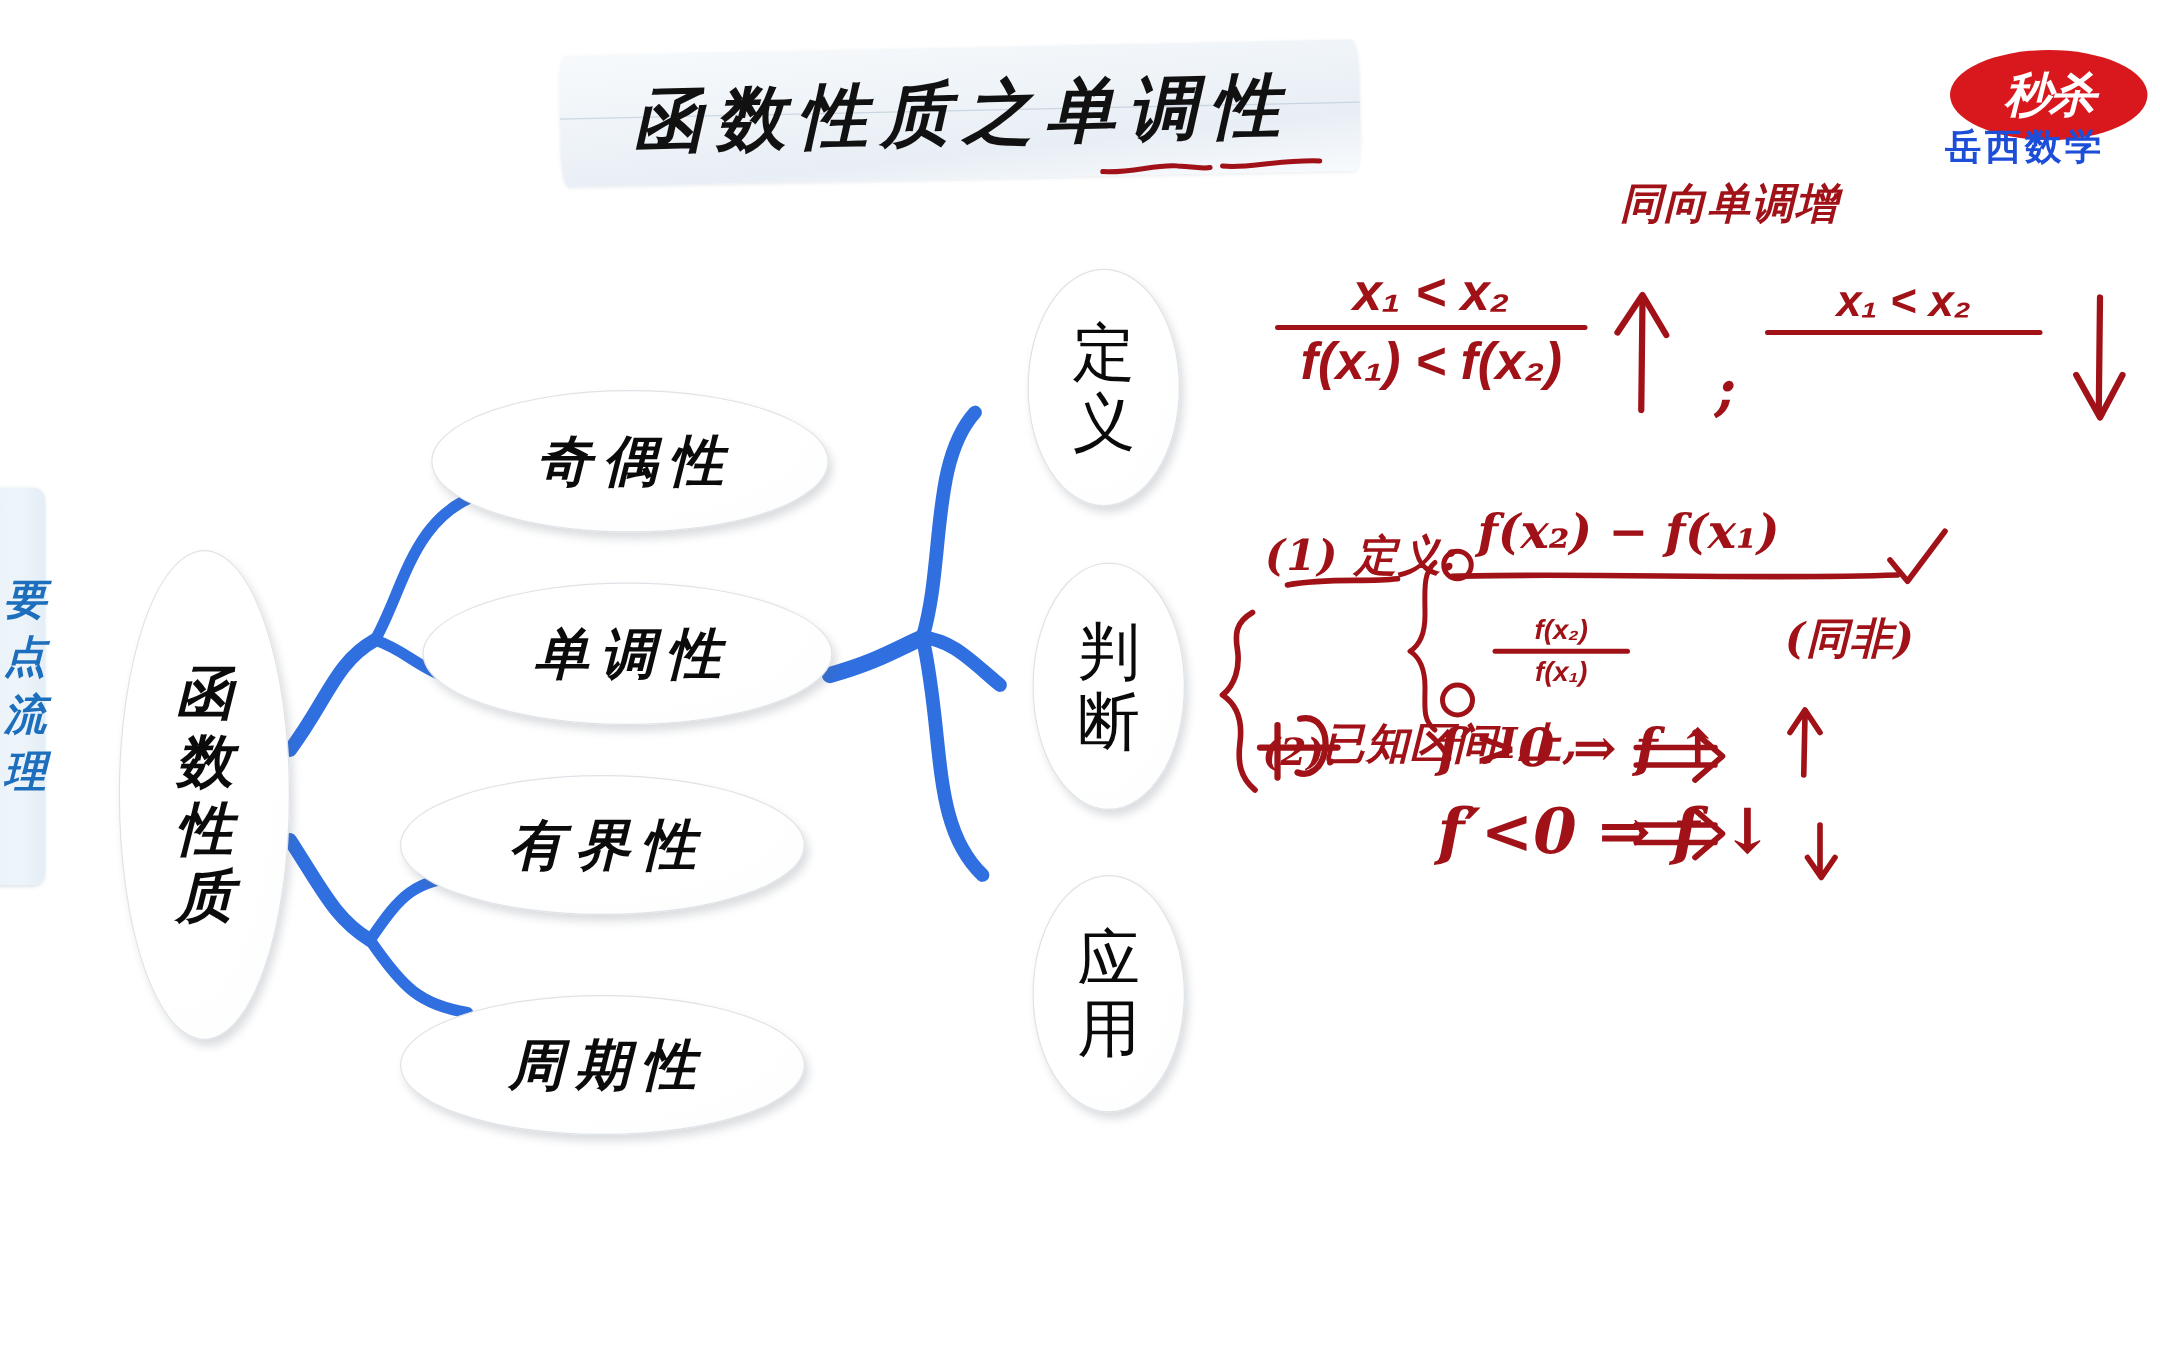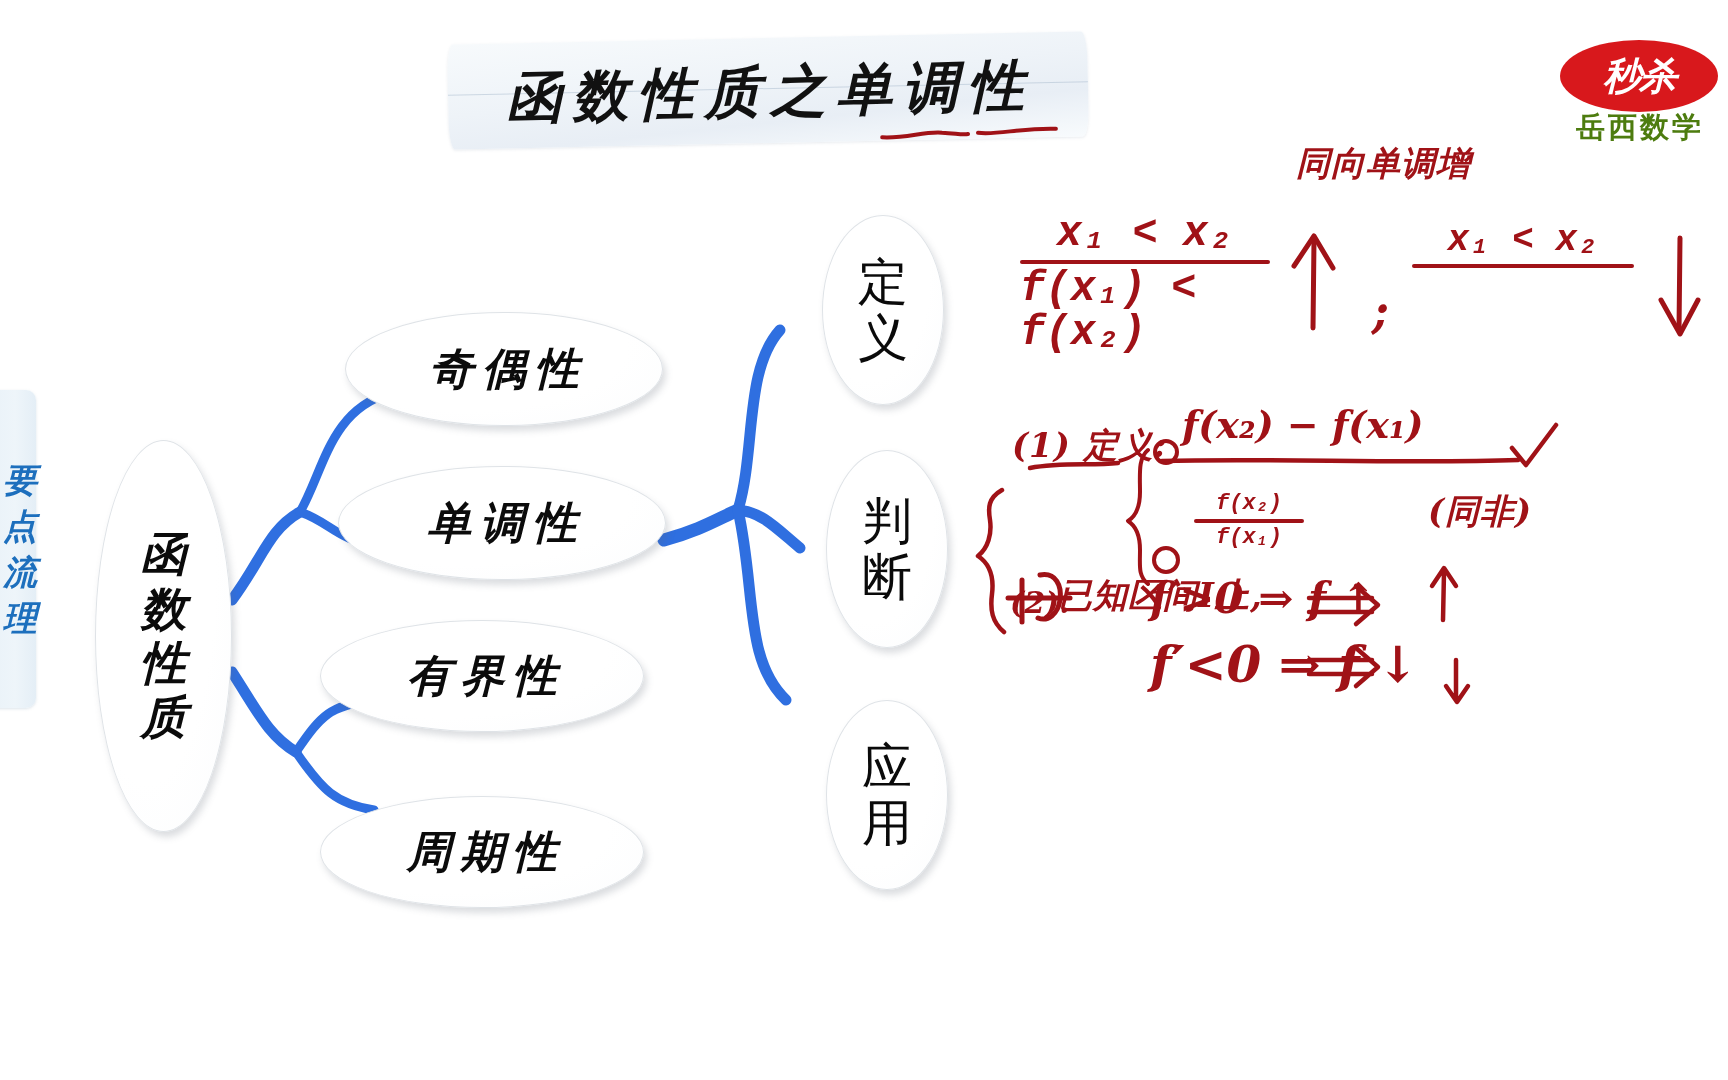--- a/index.html
+++ b/index.html
@@ -85,24 +85,23 @@
     color: #ffffff;
     font-family: "DejaVu Serif", "Liberation Serif", serif;
     font-style: italic;
     font-weight: 700;
     font-size: 38px;
     letter-spacing: -2px;
     white-space: nowrap;
   }
   #logo-sub {
     position: absolute;
-    left: 0; top: 82px;
+    left: 0; top: 72px;
     width: 168px;
-    text-align: center;
-    color: #4d7c0f;
+    color: #1d4ed8;
     font-family: "DejaVu Serif", "Liberation Serif", serif;
     font-weight: 700;
     font-size: 29px;
     letter-spacing: 3px;
     white-space: nowrap;
   }
 
   
   #side-tab {
     position: absolute;
@@ -199,21 +198,21 @@
     font-style: italic;
     font-weight: 700;
     letter-spacing: 1px;
   }
   .frac {
     position: absolute;
     display: flex;
     flex-direction: column;
     align-items: center;
     color: #a01217;
-    font-family: Liberation Mono, monospace;
+    font-family: Liberation Sans, sans-serif;
     font-style: italic;
     font-weight: 700;
     line-height: 1.05;
   }
   .frac .bar {
     width: 100%;
     height: 4px;
     background: #a01217;
     margin: 4px 0 3px 0;
     border-radius: 2px;

